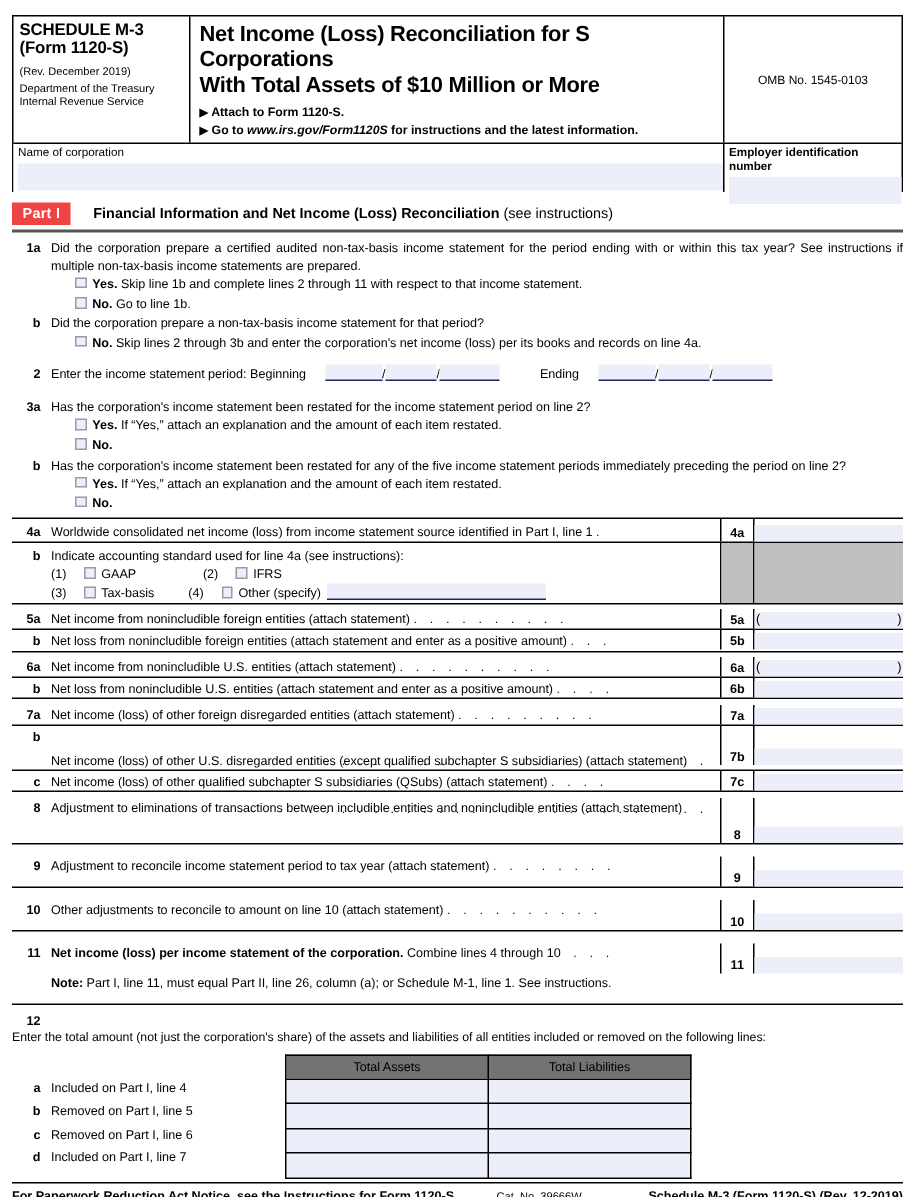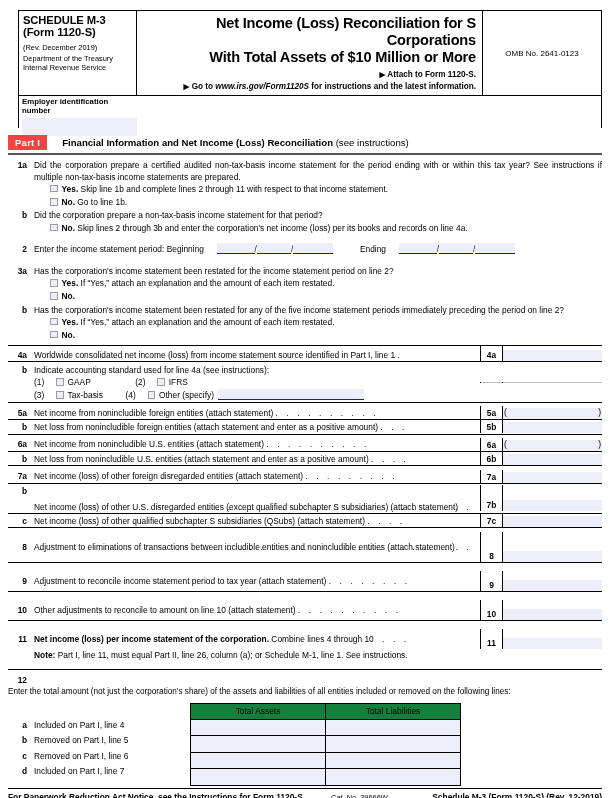--- a/index.html
+++ b/index.html
@@ -25,21 +25,21 @@
   
   .b { font-weight: bold; }
   .bi { font-weight: bold; font-style: italic; }
 
   
   .fill { background: #eceefa; }
   .shade { background: #bfbfbf; }
 
   
   .header {
-    margin: 10px 8px 0 18px;
+    margin: 10px 8px 0 8px;
     border: 1.6px solid #000;
     border-bottom: none;
   }
   .hdr-top {
     display: flex;
     align-items: stretch;
     min-height: 58px;
   }
   .hdr-left {
     width: 118px;
@@ -60,21 +60,21 @@
   }
   .hdr-left .dept {
     font-size: 7.4px;
     line-height: 8.4px;
     margin-top: 3px;
   }
   .hdr-center {
     flex: 1;
     box-sizing: border-box;
     padding: 4px 6px 3px 6px;
-    text-align: right;
+    text-align: left;
     border-right: 1.6px solid #000;
   }
   .hdr-center .t1 {
     font-size: 14.6px;
     font-weight: bold;
     line-height: 17px;
     letter-spacing: -0.2px;
   }
   .hdr-center .t2 {
     font-size: 8.2px;
@@ -204,21 +204,20 @@
   .ul {
     display: inline-block;
     border-bottom: 1.1px solid #23236b;
     background: #eceefa;
     height: 10px;
     vertical-align: -2px;
   }
   .lineblock {
     display: flex;
     position: relative;
-    align-items: center;
   }
   .desc {
     flex: 1;
     padding-right: 8px;
     box-sizing: border-box;
   }
   .cellwrap {
     width: 122px;
     min-width: 122px;
     box-sizing: border-box;
@@ -287,21 +286,21 @@
   table.t12 {
     border-collapse: collapse;
     width: 271px;
     table-layout: fixed;
   }
   table.t12 th {
     border: 1.4px solid #000;
     font-size: 8.4px;
     font-weight: normal;
     height: 13px;
-    background: #15803d;
+    background: #737373;
   }
   table.t12 td {
     border: 1.4px solid #000;
     border-top-width: 1px;
     border-bottom-width: 1px;
     height: 13.5px;
     background: #eceefa;
   }
   table.t12 td.last { border-bottom-width: 1.4px; }
 
@@ -360,25 +359,29 @@
         </div>
         <div class="t3">
           <span class="arrow">▶</span>
           <span>Go to</span>
           <span class="bi">www.irs.gov/Form1120S</span>
           <span>for instructions and the latest information.</span>
         </div>
       </div>
 
       <div class="hdr-right">
-        <span>OMB No. 2641-0123</span>
+        <span>OMB No. 1545-0103</span>
       </div>
     </div>
 
     <div class="hdr-bottom">
+      <div class="hdr-name">
+        <span class="lbl">Name of corporation</span>
+        <div class="box fill"></div>
+      </div>
       <div class="hdr-ein">
         <span class="lbl">Employer identification number</span>
         <div class="box fill"></div>
       </div>
     </div>
   </div>
 
   <div class="partbar">
     <div class="part-tag">Part I</div>
     <div class="part-title">

